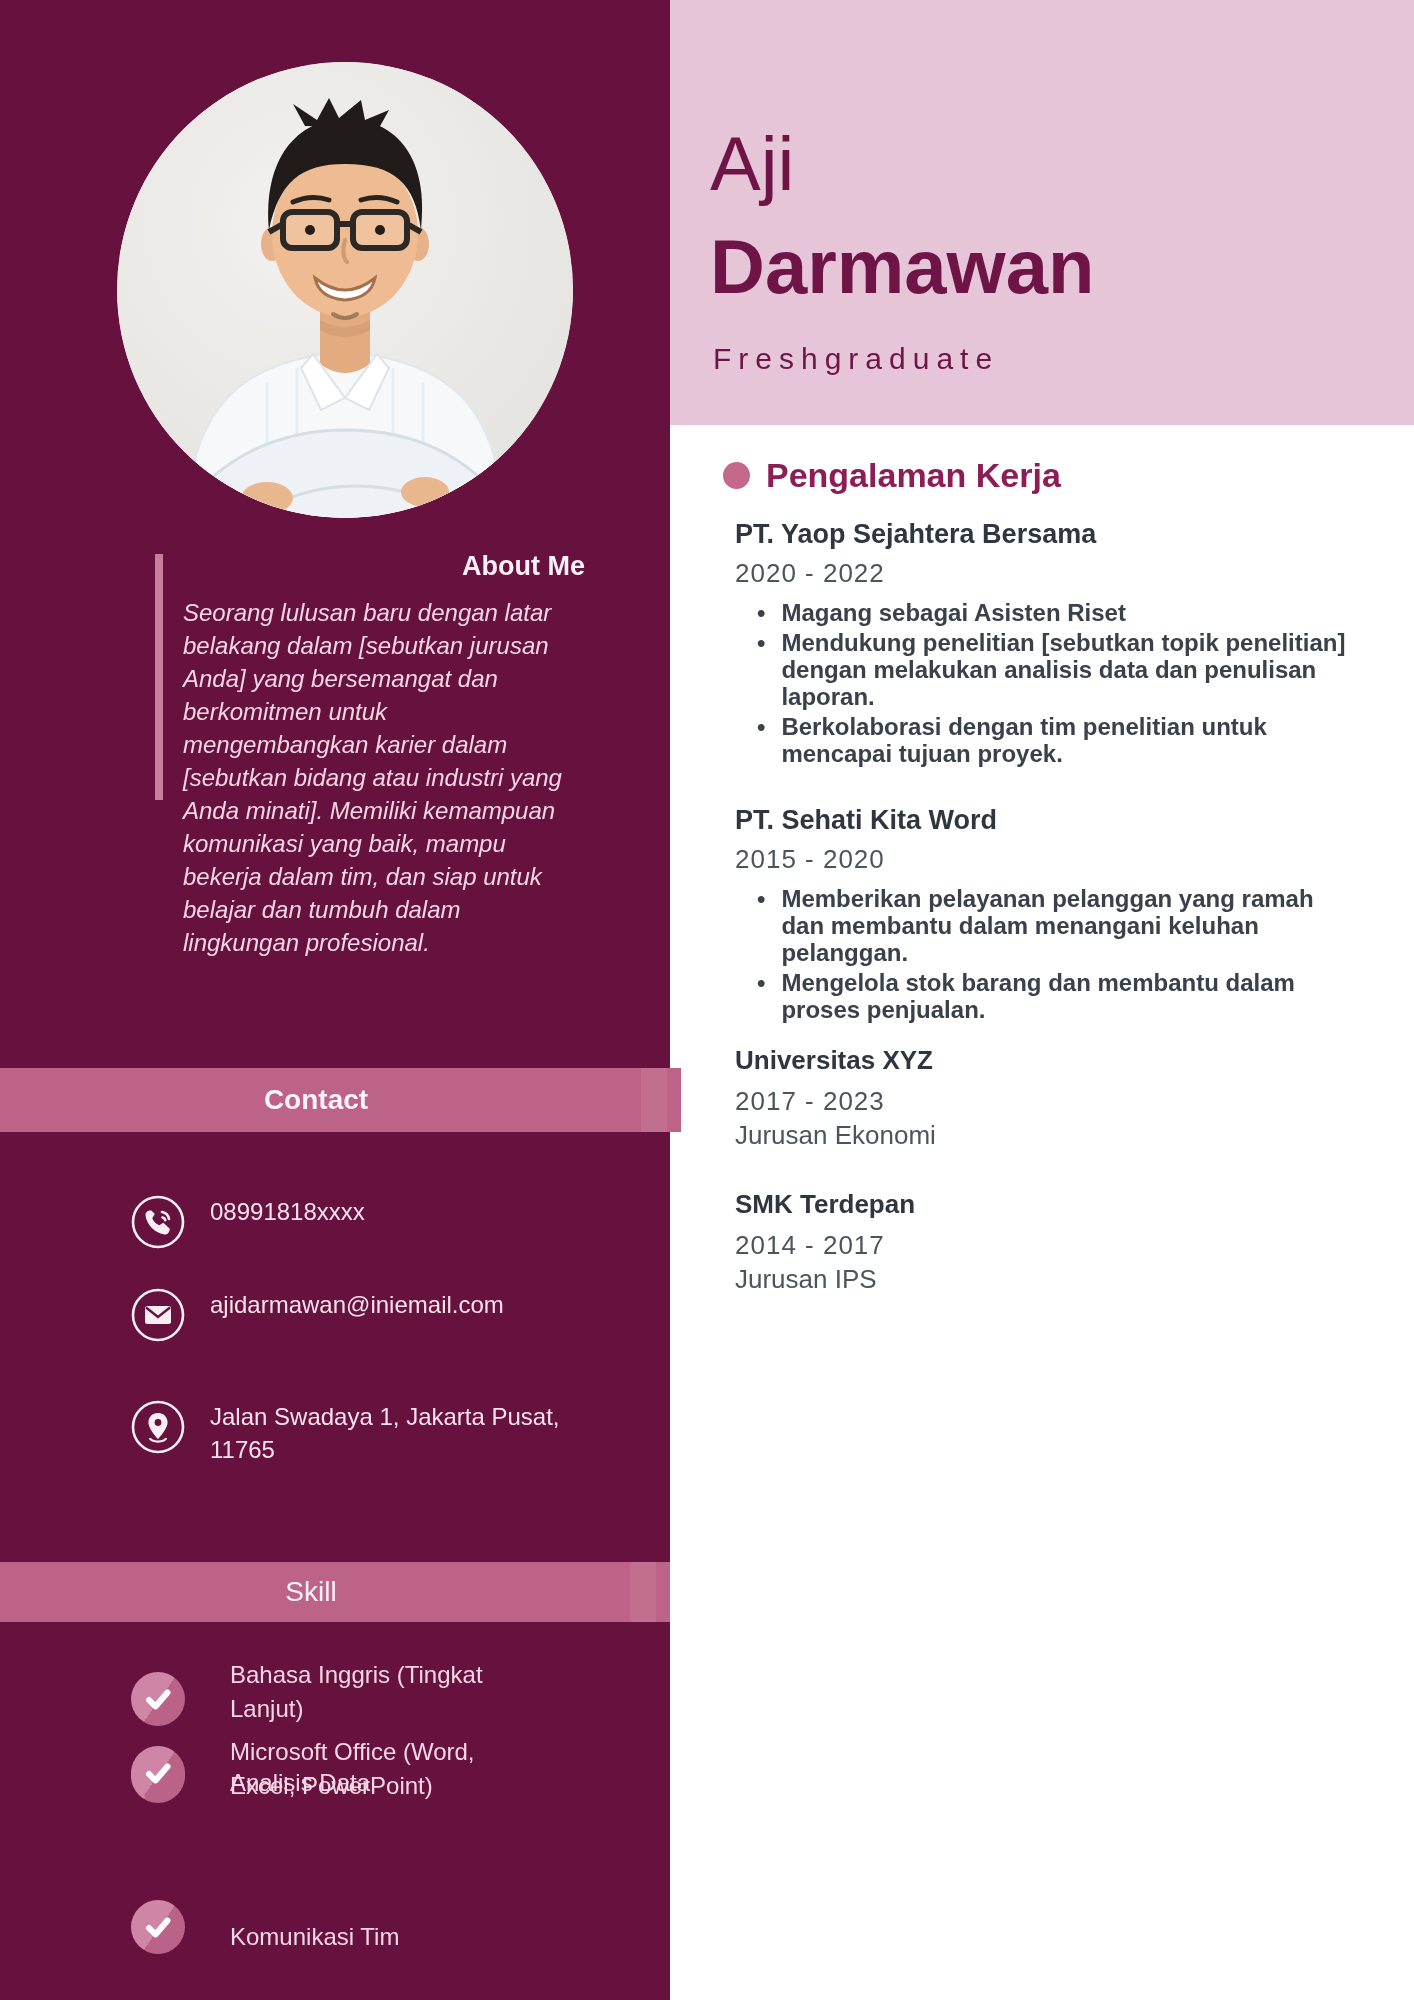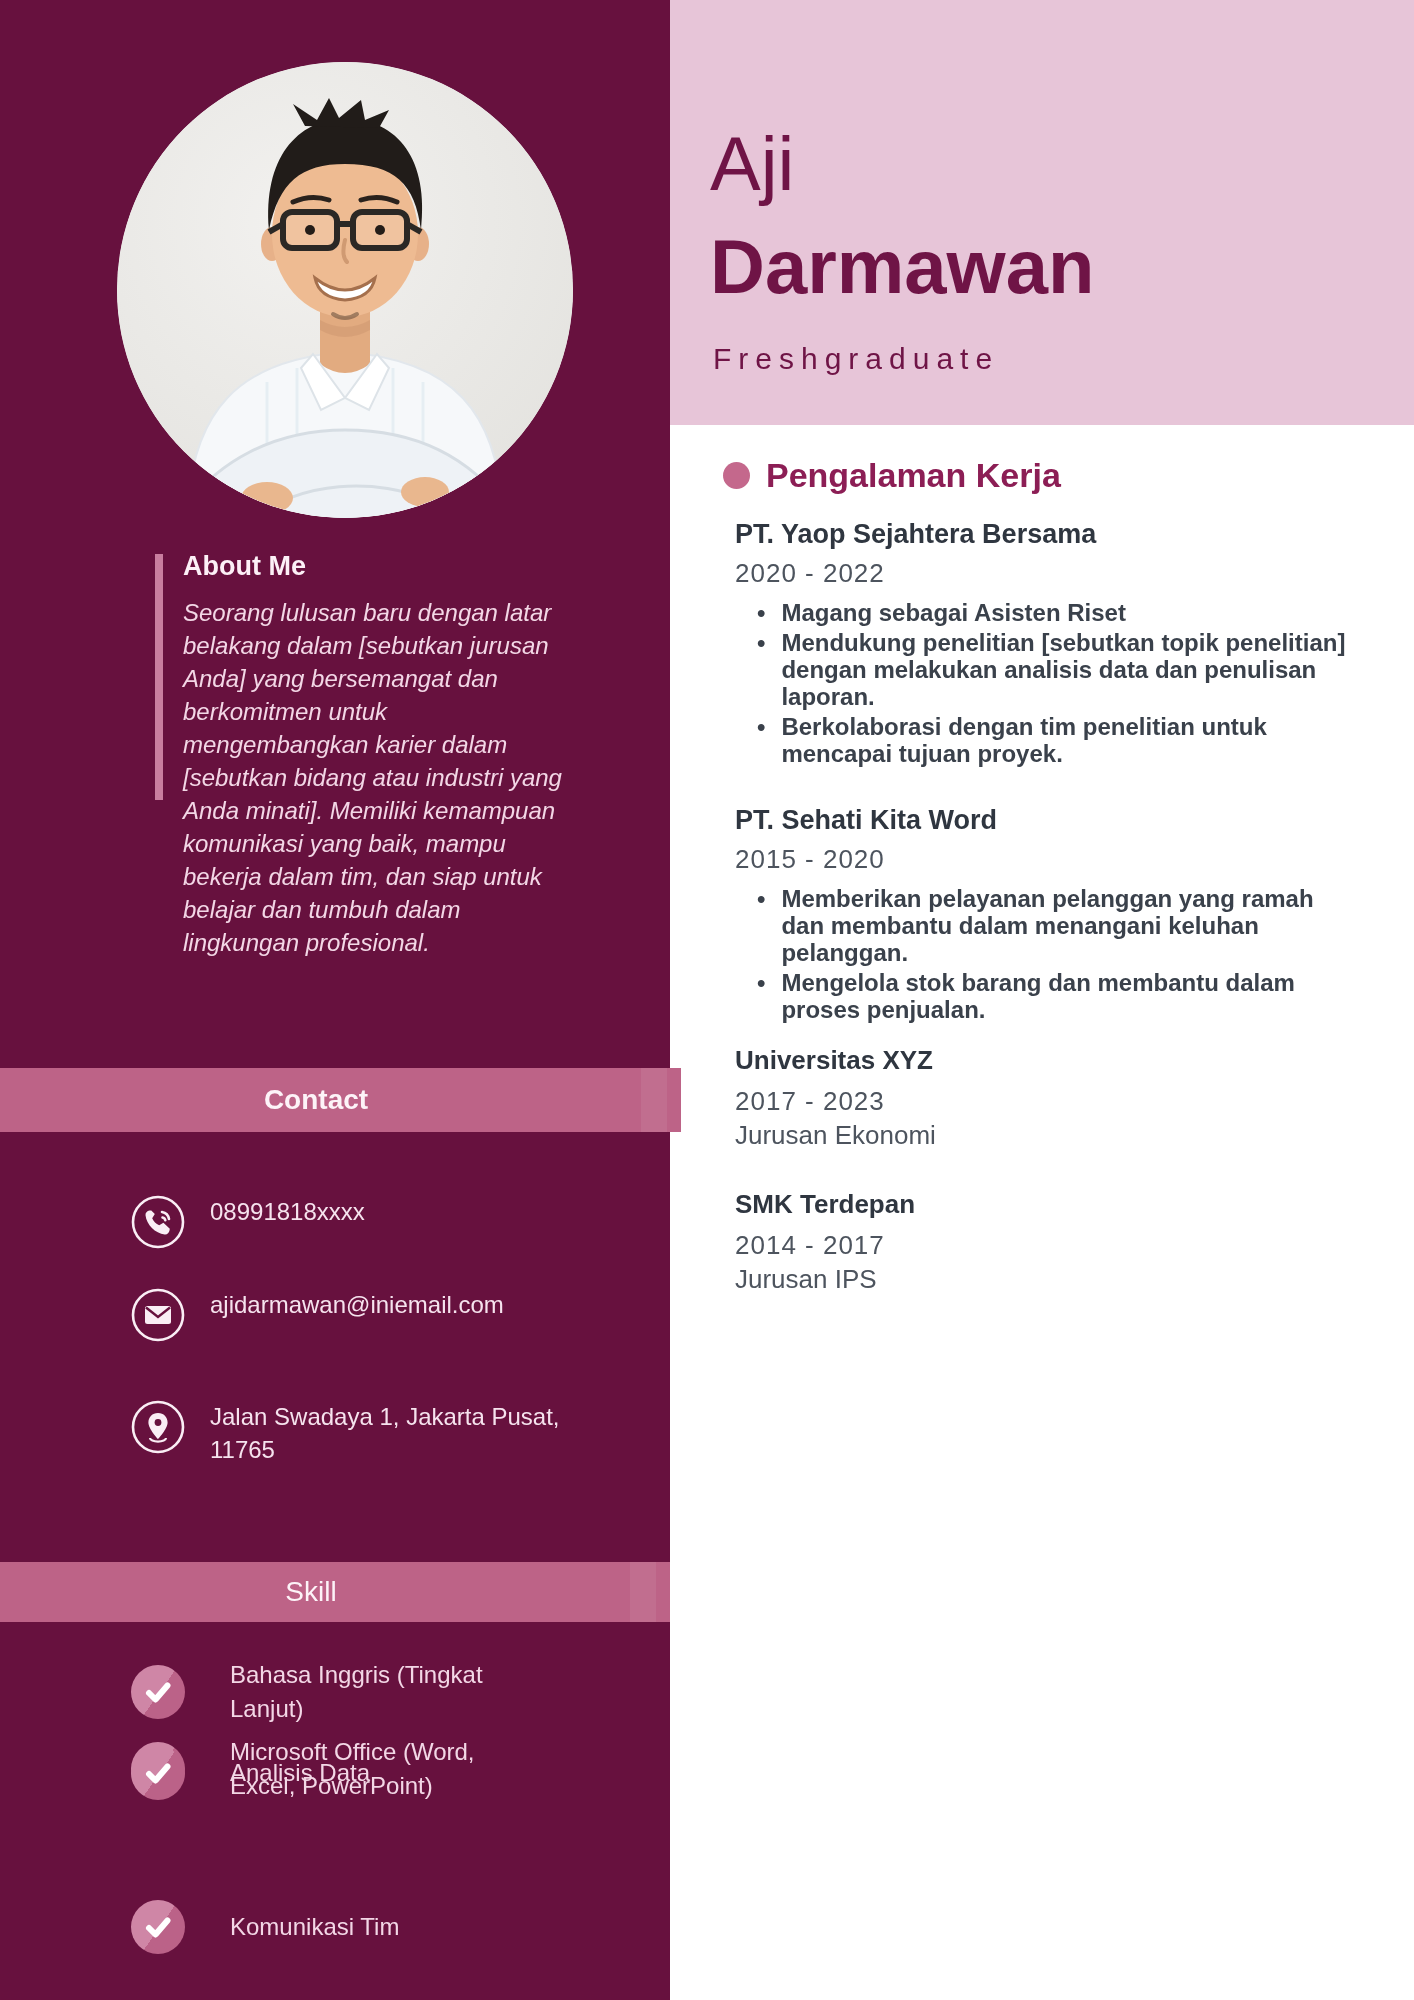--- a/index.html
+++ b/index.html
@@ -15,39 +15,39 @@
   .name-last{font-size:76px; font-weight:700;}
   .subtitle{position:absolute; left:713px; top:342px; font-size:30px; letter-spacing:7px; color:#6f1446; font-weight:400;}
 
   
   .sidebar{position:absolute; left:0; top:0; width:670px; height:2000px; background:#67113e;}
   .photo-wrap{position:absolute; left:117px; top:62px; width:456px; height:456px; border-radius:50%; overflow:hidden; background:#edecea;}
   .photo-wrap svg{display:block;}
 
   .about{position:absolute; left:155px; top:548px; width:430px;}
   .about-bar{position:absolute; left:0; top:6px; width:8px; height:246px; background:#c97e9f;}
-  .about-head{margin:0 0 0 28px; font-size:27px; font-weight:700; color:#fdf0f7; line-height:36px;}
+  .about-head{margin:0 0 0 28px; font-size:27px; font-weight:700; color:#fdf0f7; line-height:36px;text-align:right;}
   .about-text{margin:12px 0 0 28px; width:392px; font-size:24px; font-style:italic; color:#f3d7e6; line-height:33px;}
 
   .banner{position:absolute; left:0; background:#bd6387; color:#fdf3f8;}
   .banner .banner-label{display:block; text-align:center;padding-left:36px;}
   .banner-contact{top:1068px; width:681px; height:64px;}
   .banner-contact .banner-label{width:560px; line-height:64px; font-size:28px; font-weight:700;}
   .banner-skill{top:1562px; width:670px; height:60px;}
   .banner-skill .banner-label{width:550px; line-height:60px; font-size:28px; font-weight:400;}
   .banner::after{content:""; position:absolute; right:14px; top:0; width:26px; height:100%; background:rgba(255,255,255,0.07);}
 
   .c-row{position:absolute; left:131px; display:flex; align-items:flex-start; gap:25px; color:#f6e3ee;}
   .c-row .c-text{font-size:24px; line-height:33px;}
   .c-row-phone{top:1195px;}
   .c-row-email{top:1288px;}
   .c-row-address{top:1400px;}
   .c-row-address .c-text{width:370px;}
 
-  .s-row{position:absolute; left:131px; display:flex; align-items:center; gap:45px; color:#f3d7e6;}
+  .s-row{position:absolute; left:131px; display:flex; align-items:flex-end; gap:45px; color:#f3d7e6;}
   .s-row .s-text{font-size:24px; line-height:34px; width:310px;}
   .check-badge{width:54px; height:54px; border-radius:50%; flex:0 0 54px;
     background:linear-gradient(125deg,#cf86a6 0%,#cf86a6 52%,#bb6288 52%);
     display:flex; align-items:center; justify-content:center;}
   .s-row-1{top:1658px;}
   .s-row-2{top:1735px;}
   .s-row-3{top:1746px;}
   .s-row-4{top:1900px;}
 
   

